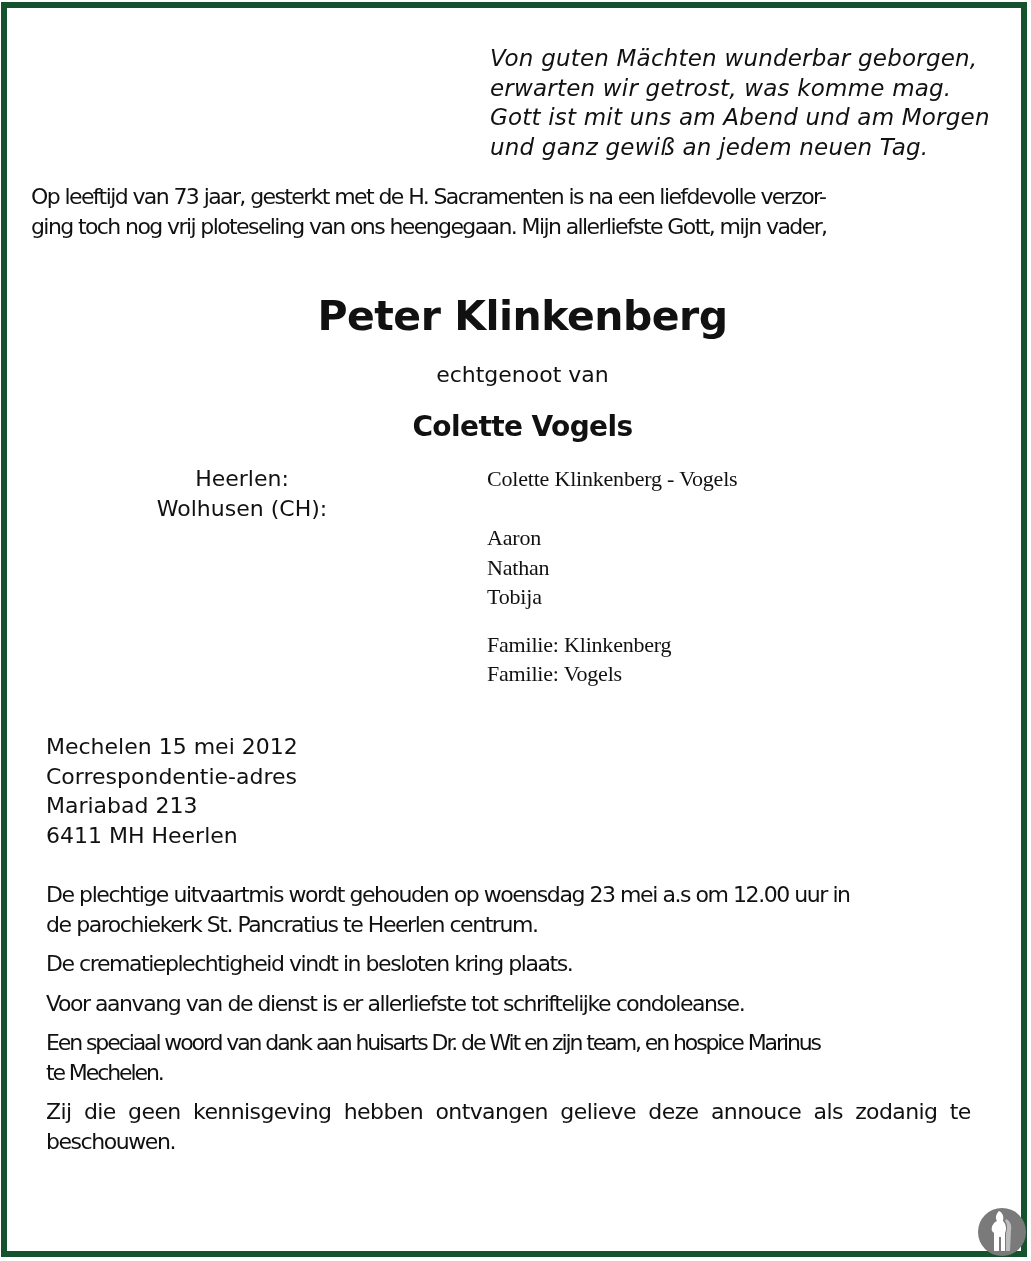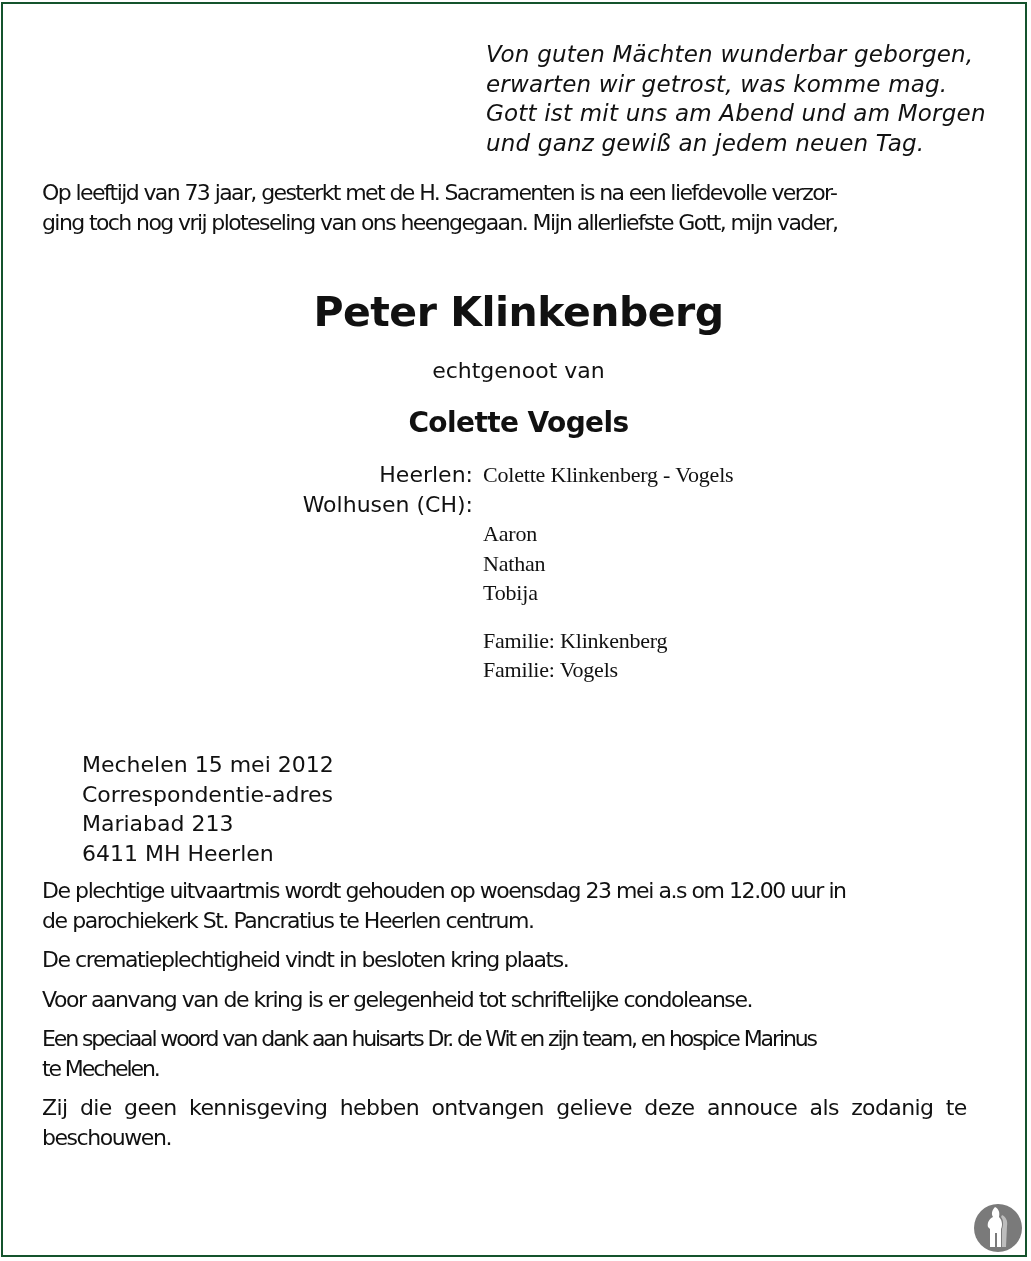--- a/index.html
+++ b/index.html
@@ -1,54 +1,54 @@
 <!DOCTYPE html>
 <html><head>
   <meta charset="utf-8">
   <style>
     html, body { margin: 0; padding: 0; background: #ffffff; }
     body { width: 1031px; height: 1261px; position: relative; overflow: hidden; }
     .card {
       position: absolute; left: 1px; top: 2px; width: 1026px; height: 1255px;
-      border: 2px solid #14532d; box-sizing: border-box; background: #fff;
+      border: 6px solid #14532d; box-sizing: border-box; background: #fff;
       font-family: "DejaVu Sans", sans-serif; color: #111;
     }
     .poem {
       position: absolute; left: 483px; top: 36px;
       font-style: italic; font-size: 23px; line-height: 29.5px; letter-spacing: 0.2px;
     }
     .poem div { white-space: nowrap; }
     .intro {
-      position: absolute; left: 39px; top: 174px; width: 950px;
+      position: absolute; left: 24px; top: 174px; width: 950px;
       font-size: 22px; line-height: 29.5px; transform-origin: left top;
     }
     .intro div { white-space: nowrap; letter-spacing: -1.6px; }
     .name {
       position: absolute; left: 0; width: 1031px; top: 284px; text-align: center;
       font-weight: bold; font-size: 41px; letter-spacing: -0.5px;
     }
     .spouse-of {
       position: absolute; left: 0; width: 1031px; top: 354px; text-align: center;
       font-size: 22px;
     }
     .spouse {
       position: absolute; left: 0; width: 1031px; top: 402px; text-align: center;
       font-weight: bold; font-size: 28px; letter-spacing: -0.6px;
     }
     .family {
       position: absolute; left: 0; top: 456px; width: 1031px;
       font-size: 22px; line-height: 29.5px;
     }
     .frow { display: flex; white-space: nowrap; }
-    .floc { width: 480px; text-align: right; padding-right: 10px; box-sizing: border-box; }
+    .floc { width: 480px; text-align: center; padding-right: 10px; box-sizing: border-box; }
     .fname { letter-spacing: -0.2px; font-family: Liberation Serif, serif; }
     .gap { height: 18px; }
     .address {
-      position: absolute; left: 39px; top: 746px;
-      font-size: 22px; line-height: 29.5px; margin-left: 40px;
+      position: absolute; left: 39px; top: 724px;
+      font-size: 22px; line-height: 29.5px;
     }
     .address div { white-space: nowrap; }
     .notes {
       position: absolute; left: 39px; top: 872px; width: 950px;
       font-size: 22px; line-height: 29.5px;
     }
     .note { margin-bottom: 10px; }
     .note div { white-space: nowrap; letter-spacing: -1.45px; }
     .note.tight div { letter-spacing: -2.1px; }
     .note.justify div.first { letter-spacing: -0.6px; word-spacing: 6px; }
@@ -117,21 +117,21 @@
 
   <div class="notes">
     <div class="note">
       <div>De plechtige uitvaartmis wordt gehouden op woensdag 23 mei a.s om 12.00 uur in</div>
       <div>de parochiekerk St. Pancratius te Heerlen centrum.</div>
     </div>
     <div class="note">
       <div>De crematieplechtigheid vindt in besloten kring plaats.</div>
     </div>
     <div class="note">
-      <div>Voor aanvang van de kring is er gelegenheid tot schriftelijke condoleanse.</div>
+      <div>Voor aanvang van de dienst is er allerliefste tot schriftelijke condoleanse.</div>
     </div>
     <div class="note tight">
       <div>Een speciaal woord van dank aan huisarts Dr. de Wit en zijn team, en hospice Marinus</div>
       <div>te Mechelen.</div>
     </div>
     <div class="note tight">
     </div>
     <div class="note justify">
       <div class="first">Zij die geen kennisgeving hebben ontvangen gelieve deze annouce als zodanig te</div>
       <div>beschouwen.</div>

